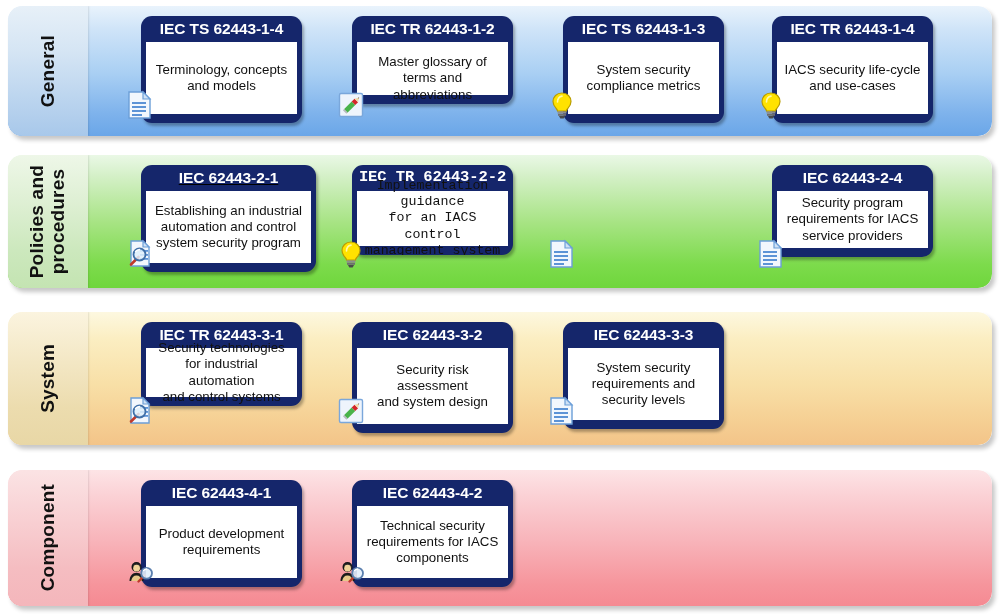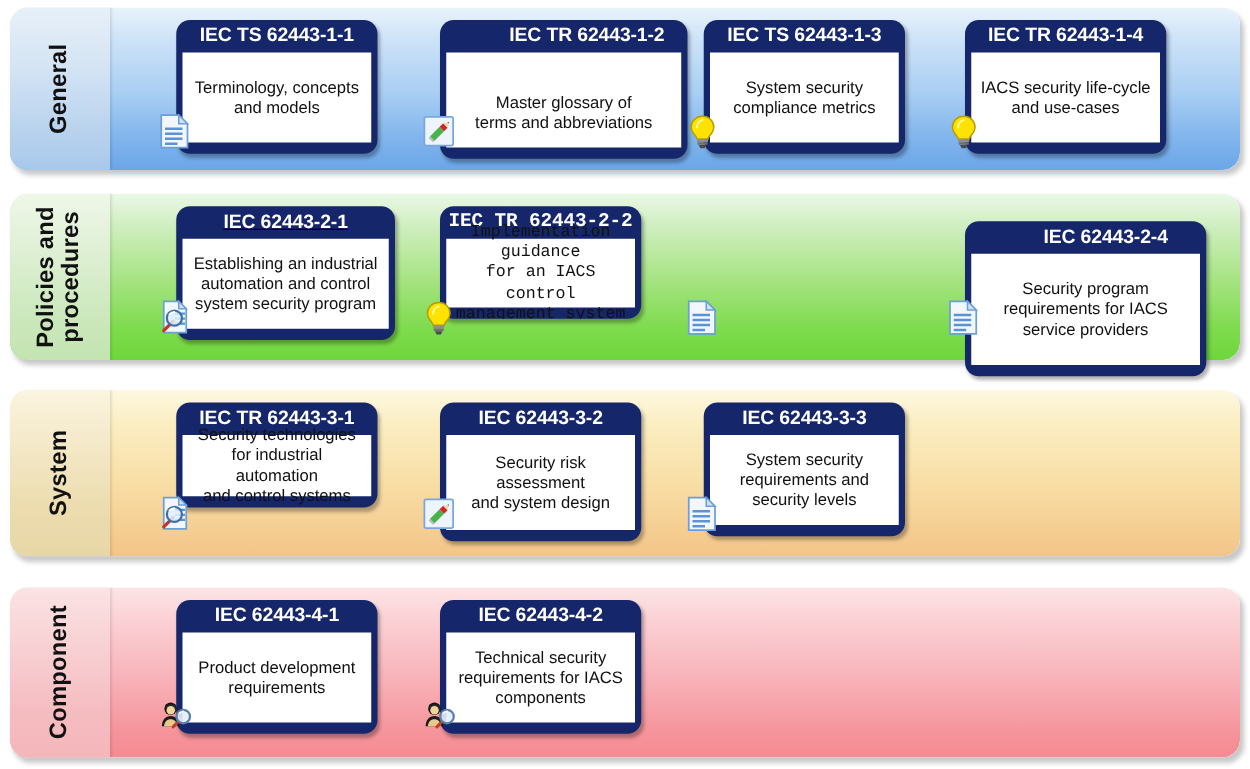--- a/index.html
+++ b/index.html
@@ -84,39 +84,39 @@
 <body>
 
 <div id="stage">
     <div class="band general" style="left: 8px; top: 6px; width: 984px; height: 130px;">
       <div class="band-fill"></div>
       <div class="band-label">
         <span>General</span>
       </div>
     </div>
     <div class="card" style="left: 141px; top: 16px; width: 161px; height: 107px;">
-      <div class="card-title">IEC TS 62443-1-1</div>
+      <div class="card-title">IEC TS 62443-1-4</div>
       <div class="card-body">
         <span style="white-space: pre-line;">Terminology, concepts
 and models</span>
       </div>
     </div>
     <span class="badge" style="left: 126px; top: 90px;">
       <svg viewBox="0 0 28 30">
       <path d="M3 2 h14 l7 7 v19 h-21 z" fill="#f2f7fd" stroke="#6c9fd8" stroke-width="1.4"></path>
       <path d="M17 2 l7 7 h-7 z" fill="#cfe1f5" stroke="#6c9fd8" stroke-width="1.2"></path>
       <g fill="#5c93d6">
         <rect x="6" y="12" width="14" height="2"></rect>
         <rect x="6" y="16" width="14" height="2"></rect>
         <rect x="6" y="20" width="14" height="2"></rect>
         <rect x="6" y="24" width="10" height="2"></rect>
       </g>
       </svg>
     </span>
-    <div class="card" style="left: 352px; top: 16px; width: 161px; height: 111px; padding-left: 37px;">
+    <div class="card" style="left: 352px; top: 16px; width: 161px; height: 88px;">
       <div class="card-title">IEC TR 62443-1-2</div>
       <div class="card-body">
         <span style="white-space: pre-line; margin-top: 20px;">Master glossary of
 terms and abbreviations</span>
       </div>
     </div>
     <span class="badge" style="left: 337px; top: 90px;">
       <svg viewBox="0 0 28 30">
       <rect x="2.5" y="3.5" width="23" height="23" rx="1.5" fill="#eef4fc" stroke="#7aa7db" stroke-width="1.4"></rect>
       <g transform="rotate(-45 14 15)">
@@ -211,21 +211,21 @@
       <path d="M3 2 h14 l7 7 v19 h-21 z" fill="#f2f7fd" stroke="#6c9fd8" stroke-width="1.4"></path>
       <path d="M17 2 l7 7 h-7 z" fill="#cfe1f5" stroke="#6c9fd8" stroke-width="1.2"></path>
       <g fill="#5c93d6">
         <rect x="6" y="12" width="14" height="2"></rect>
         <rect x="6" y="16" width="14" height="2"></rect>
         <rect x="6" y="20" width="14" height="2"></rect>
         <rect x="6" y="24" width="10" height="2"></rect>
       </g>
       </svg>
     </span>
-    <div class="card" style="left: 772px; top: 177px; width: 161px; height: 124px; padding-left: 32px;">
+    <div class="card" style="left: 772px; top: 165px; width: 161px; height: 92px;">
       <div class="card-title">IEC 62443-2-4</div>
       <div class="card-body">
         <span style="white-space: pre-line;">Security program
 requirements for IACS
 service providers</span>
       </div>
     </div>
     <span class="badge" style="left: 757px; top: 239px;">
       <svg viewBox="0 0 28 30">
       <path d="M3 2 h14 l7 7 v19 h-21 z" fill="#f2f7fd" stroke="#6c9fd8" stroke-width="1.4"></path>

